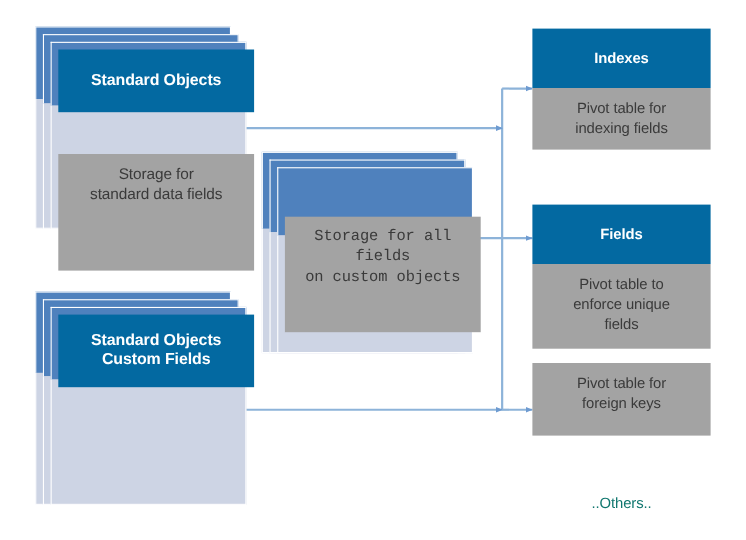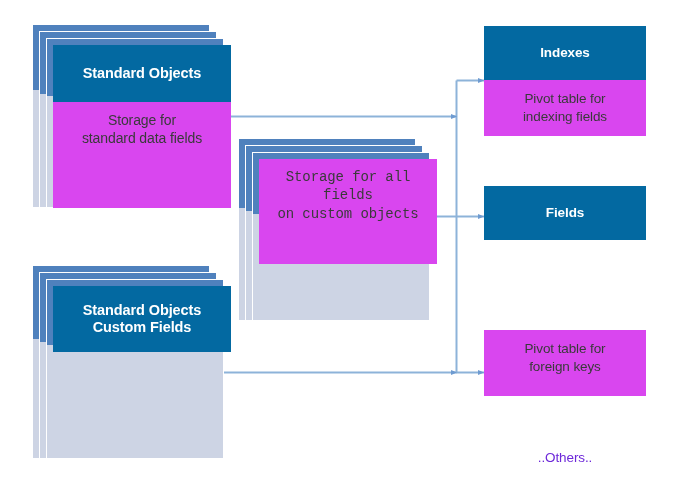--- a/index.html
+++ b/index.html
@@ -66,43 +66,43 @@
     font-weight: bold;
     display: flex;
     align-items: center;
     justify-content: center;
     text-align: center;
     line-height: 1.18;
     letter-spacing: -0.1px;
   }
   .card-body {
     box-sizing: border-box;
-    background: #d946ef;
+    background: #a3a3a3;
     color: #3A3A3A;
     display: flex;
     align-items: flex-start;
     justify-content: center;
     text-align: center;
     line-height: 1.32;
     letter-spacing: -0.1px;
   }
 
   
   .left-card .card-header { font-size: 14.5px; }
-  .left-card .card-body   { font-size: 14px; padding-top: 9px; }
+  .left-card .card-body   { font-size: 14px; padding-top: 9px; margin-top: 38px; }
 
   
   .right-card .card-header { font-size: 13.5px; }
   .right-card .card-body   { font-size: 13.5px; padding-top: 10px; }
 
   
   #others-note {
     position: absolute;
     z-index: 2;
-    color: #6d28d9;
+    color: #0f766e;
     font-size: 13.5px;
     text-align: center;
     letter-spacing: -0.1px;
   }
 </style>
 </head>
 <body>
 
 <div id="diagram-canvas">
 
@@ -169,20 +169,23 @@
   </div>
 
   <div class="card right-card" style="left:484px; top:26px; width:162px; height:110px;">
     <div class="card-header" style="height:54px;">Indexes</div>
     <div class="card-body" style="height:56px; white-space:pre-line;">Pivot table for
 indexing fields</div>
   </div>
 
   <div class="card right-card" style="left:484px; top:162px; width:162px; height:131px;margin-top:24px;">
     <div class="card-header" style="height:54px;">Fields</div>
+    <div class="card-body" style="height:77px; white-space:pre-line;">Pivot table to
+enforce unique
+fields</div>
   </div>
 
   <div class="card right-card" style="left:484px; top:330px; width:162px; height:109px;">
     <div class="card-body" style="height:66px; white-space:pre-line;">Pivot table for
 foreign keys</div>
   </div>
 
   <div id="others-note" style="left:484px; top:450px; width:162px;">..Others..</div>
 
 </div>

